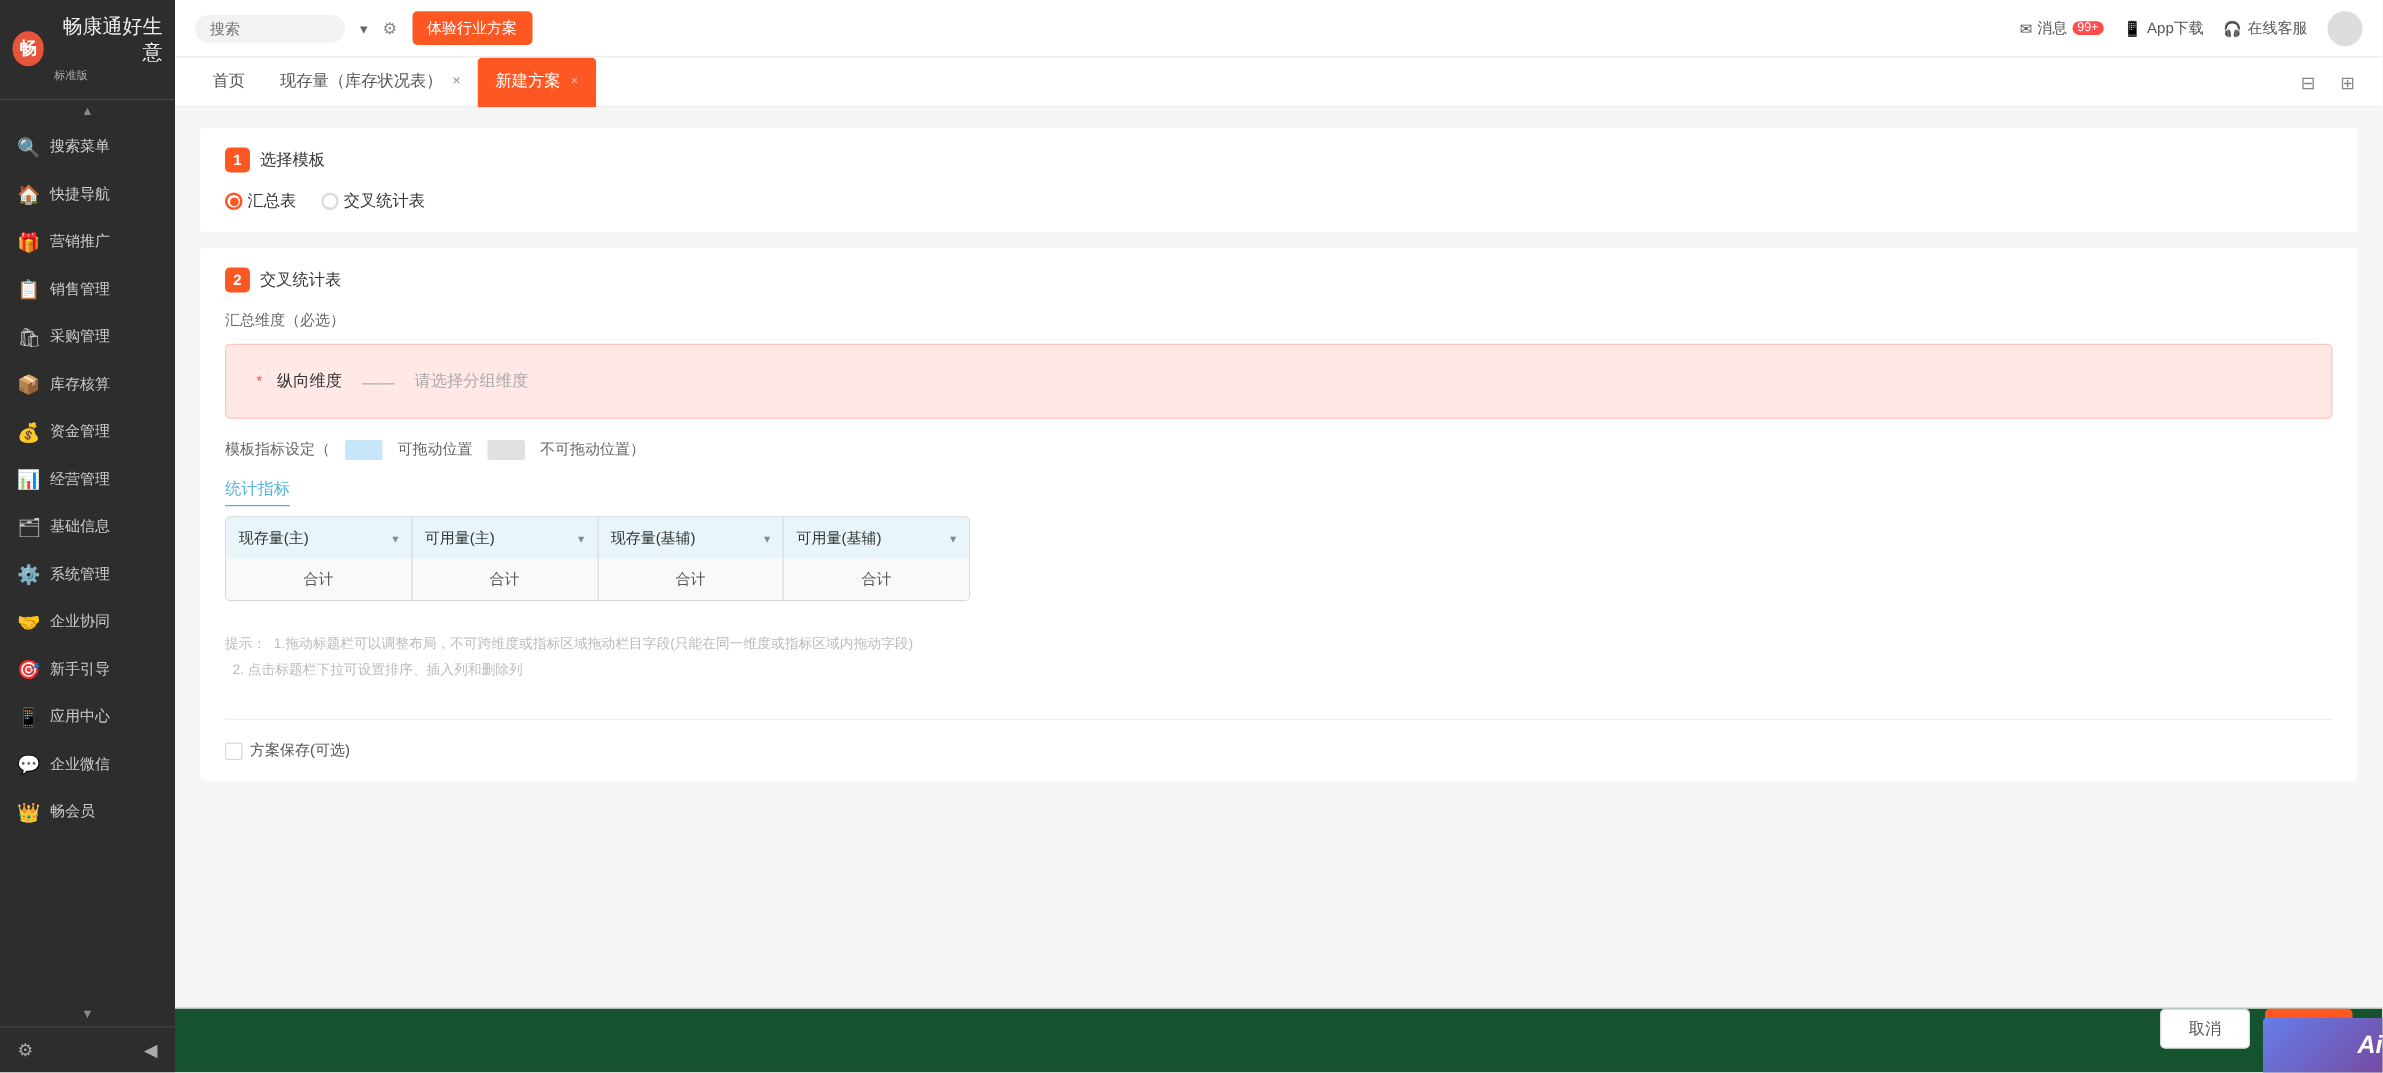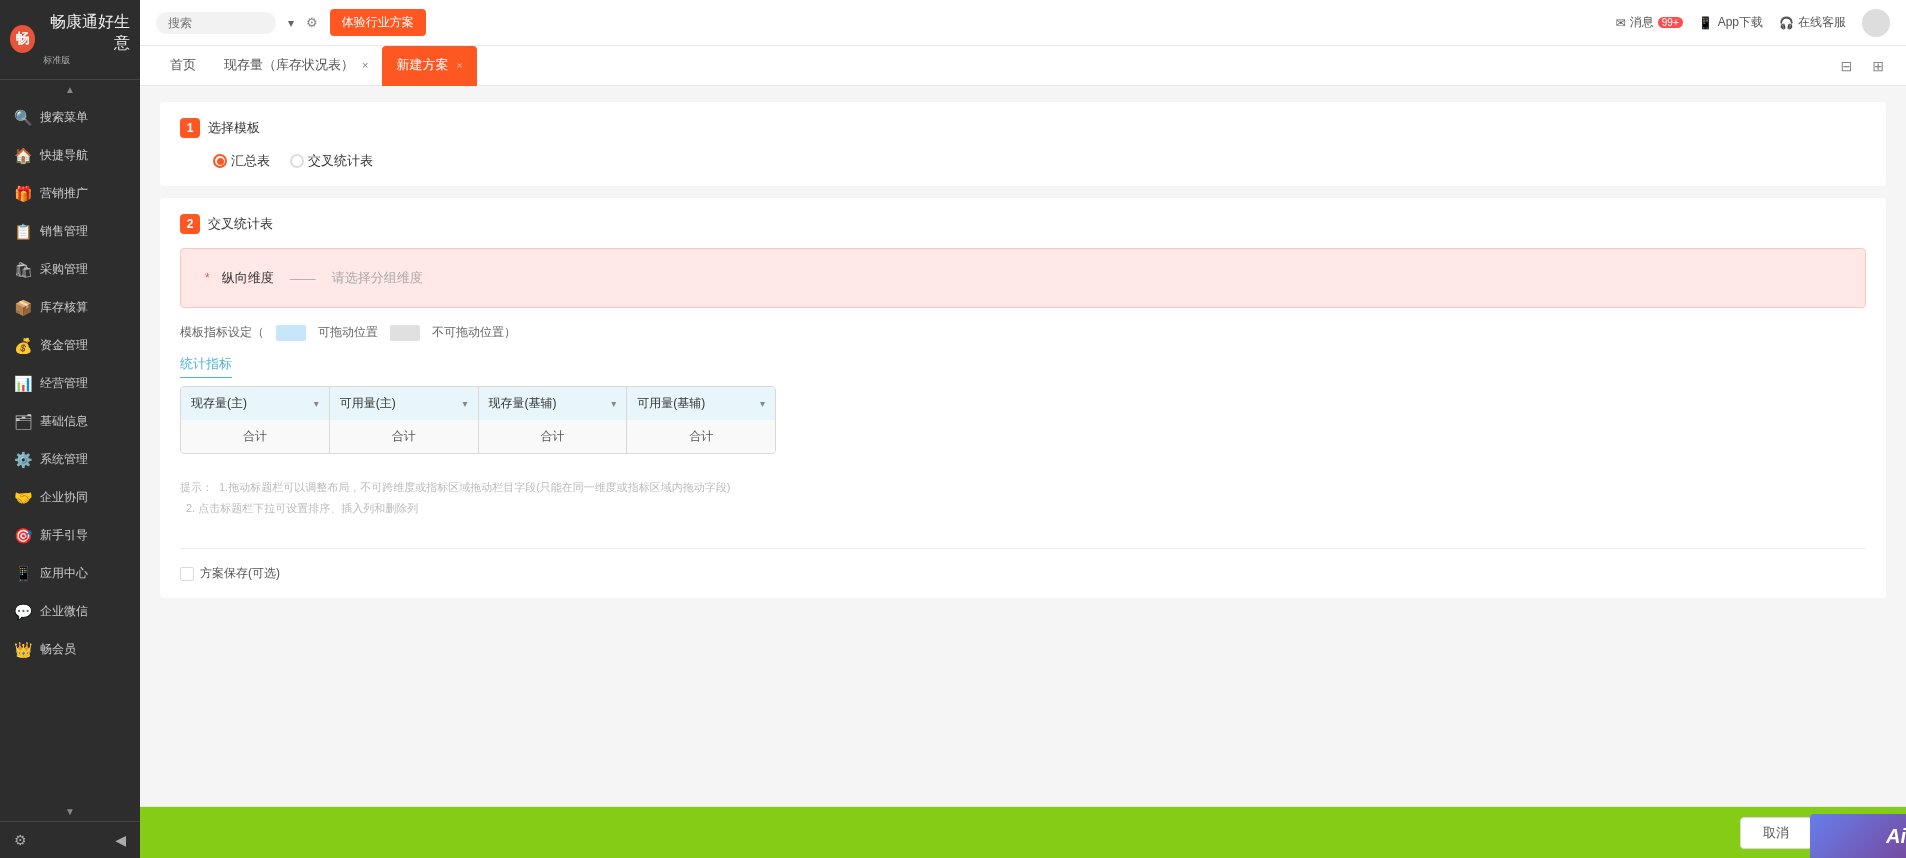--- a/index.html
+++ b/index.html
@@ -161,21 +161,21 @@
     .section-num {
       width: 20px; height: 20px;
       background: #ff5722;
       color: white;
       border-radius: 4px;
       display: flex; align-items: center; justify-content: center;
       font-size: 12px; font-weight: bold;
     }
     .section-title { font-size: 13px; color: #333; font-weight: 500; }
 
-    .radio-group { display: flex; align-items: flex-end; gap: 20px; margin-left: 33px; }
+    .radio-group { display: flex; align-items: flex-end; gap: 20px; }
     .radio-item { display: flex; align-items: center; gap: 4px; cursor: pointer; font-size: 13px; color: #333; }
     .radio-circle {
       width: 14px; height: 14px; border-radius: 50%;
       border: 2px solid #ddd;
       display: flex; align-items: center; justify-content: center;
     }
     .radio-circle.checked { border-color: #ff5722; }
     .radio-dot { width: 7px; height: 7px; border-radius: 50%; background: #ff5722; }
     .config-label { font-size: 12px; color: #666; margin-bottom: 10px; }
 
@@ -259,25 +259,25 @@
       border: 1px solid #d9d9d9;
       background: white;
       border-radius: 2px;
       cursor: pointer;
     }
     .checkbox-label { font-size: 12px; color: #555; }
 
     
     .footer {
       height: 52px;
-      background: #84cc16;
+      background: #14532d;
       border-top: 1px solid #e8e8e8;
-      display: flex; align-items: center; justify-content: flex-end;
+      display: flex; align-items: flex-start; justify-content: flex-end;
       padding: 0 24px;
-      gap: 0;
+      gap: 12px;
       flex-shrink: 0;
     }
     .btn-cancel {
       padding: 6px 22px;
       border: 1px solid #d9d9d9;
       border-radius: 4px;
       background: white;
       color: #555;
       font-size: 13px;
       cursor: pointer;
@@ -459,20 +459,21 @@
         </label>
       </div>
     </div>
 
     <div class="section">
       <div class="section-header">
         <div class="section-num">2</div>
         <span class="section-title">交叉统计表</span>
       </div>
 
+      <div class="config-label">汇总维度（必选）</div>
 
       <div class="dimension-area">
         <span class="dim-required">*</span>
         <span class="dim-label">纵向维度</span>
         <span class="dim-divider">——</span>
         <span class="dim-placeholder">请选择分组维度</span>
       </div>
 
       <div class="indicator-row">
         <span>模板指标设定（</span>

